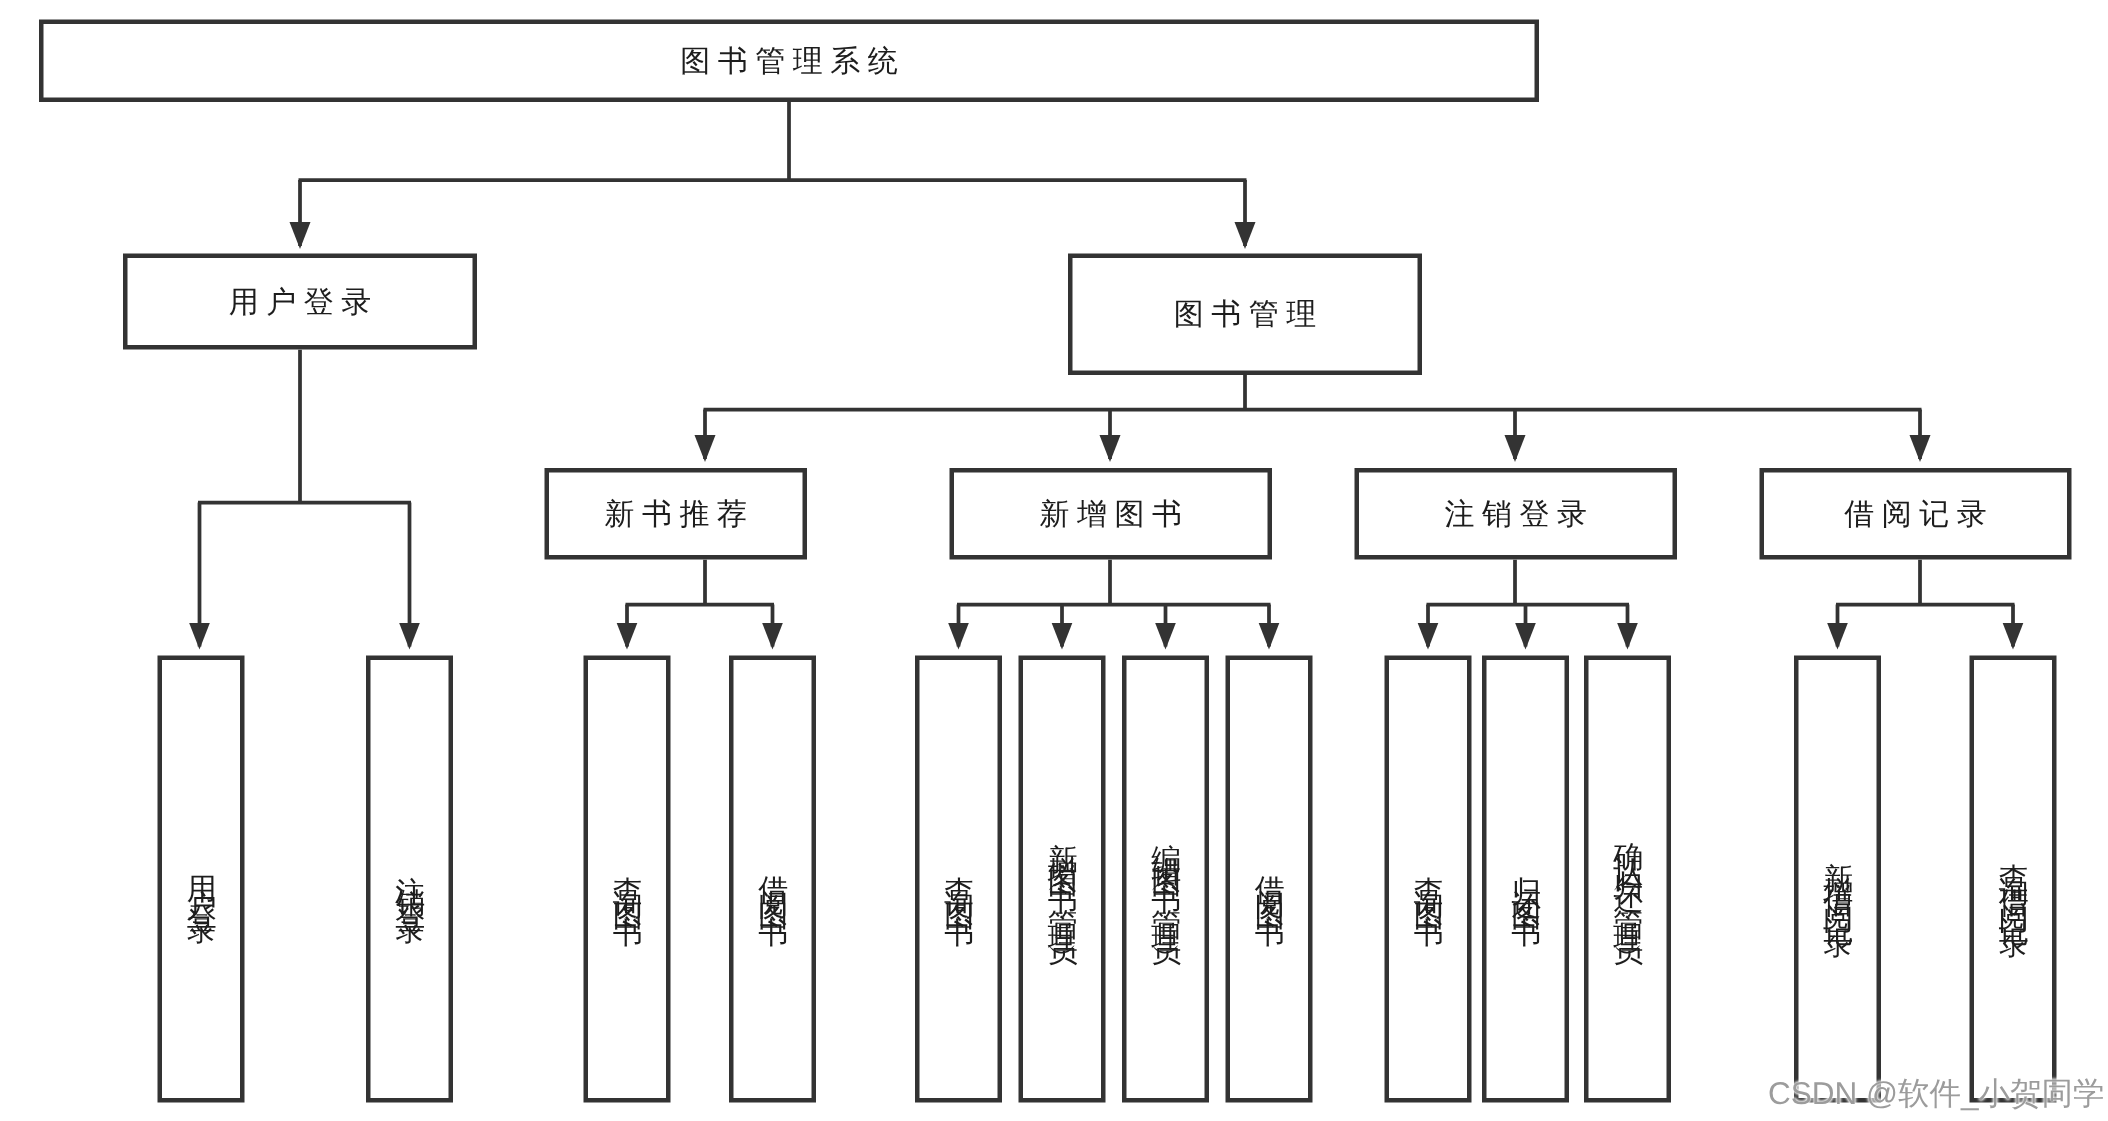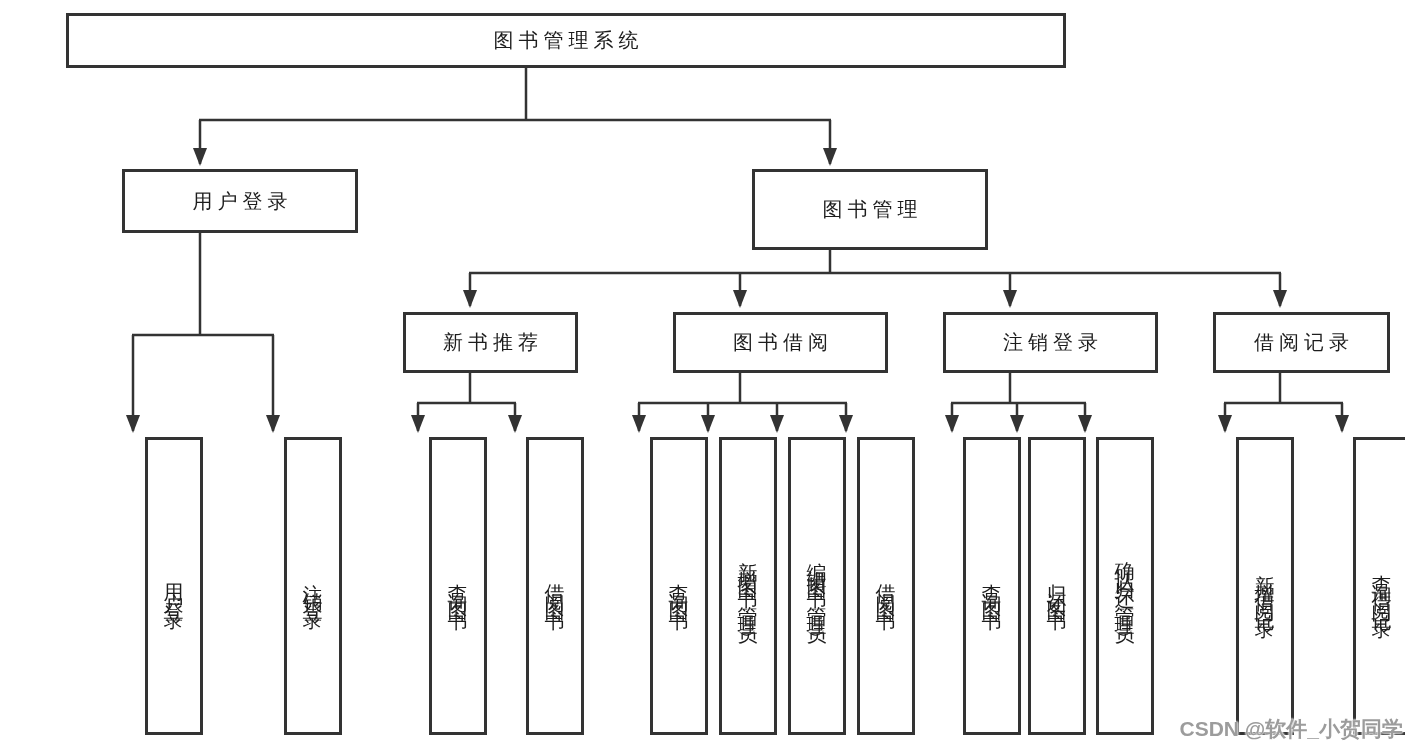--- a/index.html
+++ b/index.html
@@ -3,33 +3,33 @@
 <meta charset="utf-8">
 <style>
   html,body{margin:0;padding:0;background:#ffffff;}
   .stage{
     position:relative;width:1405px;height:747px;background:#ffffff;overflow:hidden;
     font-family:"Liberation Sans","DejaVu Sans",sans-serif;color:#1d1d1d;
   }
   .wires{position:absolute;left:0;top:0;width:1405px;height:747px;}
   .node{
     position:absolute;box-sizing:border-box;border:3px solid #333333;background:#ffffff;
-    display:flex;align-items:center;justify-content:center;margin-left:40px;
+    display:flex;align-items:center;justify-content:center;
   }
   .node.h span{
     font-size:20px;letter-spacing:5px;text-indent:5px;white-space:nowrap;color:#1d1d1d;
   }
   .node.v span{
     writing-mode:vertical-rl;font-size:20px;letter-spacing:9px;line-height:1;
     white-space:nowrap;color:#1d1d1d;
   }
   .watermark{
     position:absolute;right:2px;bottom:4px;font-size:21px;color:#9c9c9c;
     text-shadow:0 0 2px #ffffff,0 0 2px #ffffff,0 0 3px #ffffff;
-    white-space:nowrap;pointer-events:none;font-weight:bold;
+    white-space:nowrap;pointer-events:none;
   }
 </style>
 </head>
 <body>
 
 <div class="stage">
 
   <svg class="wires" viewBox="0 0 1405 747" xmlns="http://www.w3.org/2000/svg">
     <defs>
       <marker id="ah" markerUnits="userSpaceOnUse" markerWidth="22" markerHeight="18" refX="16" refY="7" orient="auto">
@@ -88,26 +88,26 @@
     <span>用户登录</span>
   </div>
   <div class="node h" style="left:712px;top:169px;width:236px;height:81px">
     <span>图书管理</span>
   </div>
 
   <div class="node h" style="left:363px;top:312px;width:175px;height:61px">
     <span>新书推荐</span>
   </div>
   <div class="node h" style="left:633px;top:312px;width:215px;height:61px">
-    <span>图书借阅</span>
+    <span>新增图书</span>
   </div>
   <div class="node h" style="left:903px;top:312px;width:215px;height:61px">
     <span>注销登录</span>
   </div>
-  <div class="node h" style="left:1173px;top:312px;width:177px;height:61px">
+  <div class="node h" style="left:1173px;top:312px;width:208px;height:61px">
     <span>借阅记录</span>
   </div>
 
   <div class="node v" style="left:105px;top:437px;width:58px;height:298px">
     <span>用户登录</span>
   </div>
   <div class="node v" style="left:244px;top:437px;width:58px;height:298px">
     <span>注销登录</span>
   </div>
 

